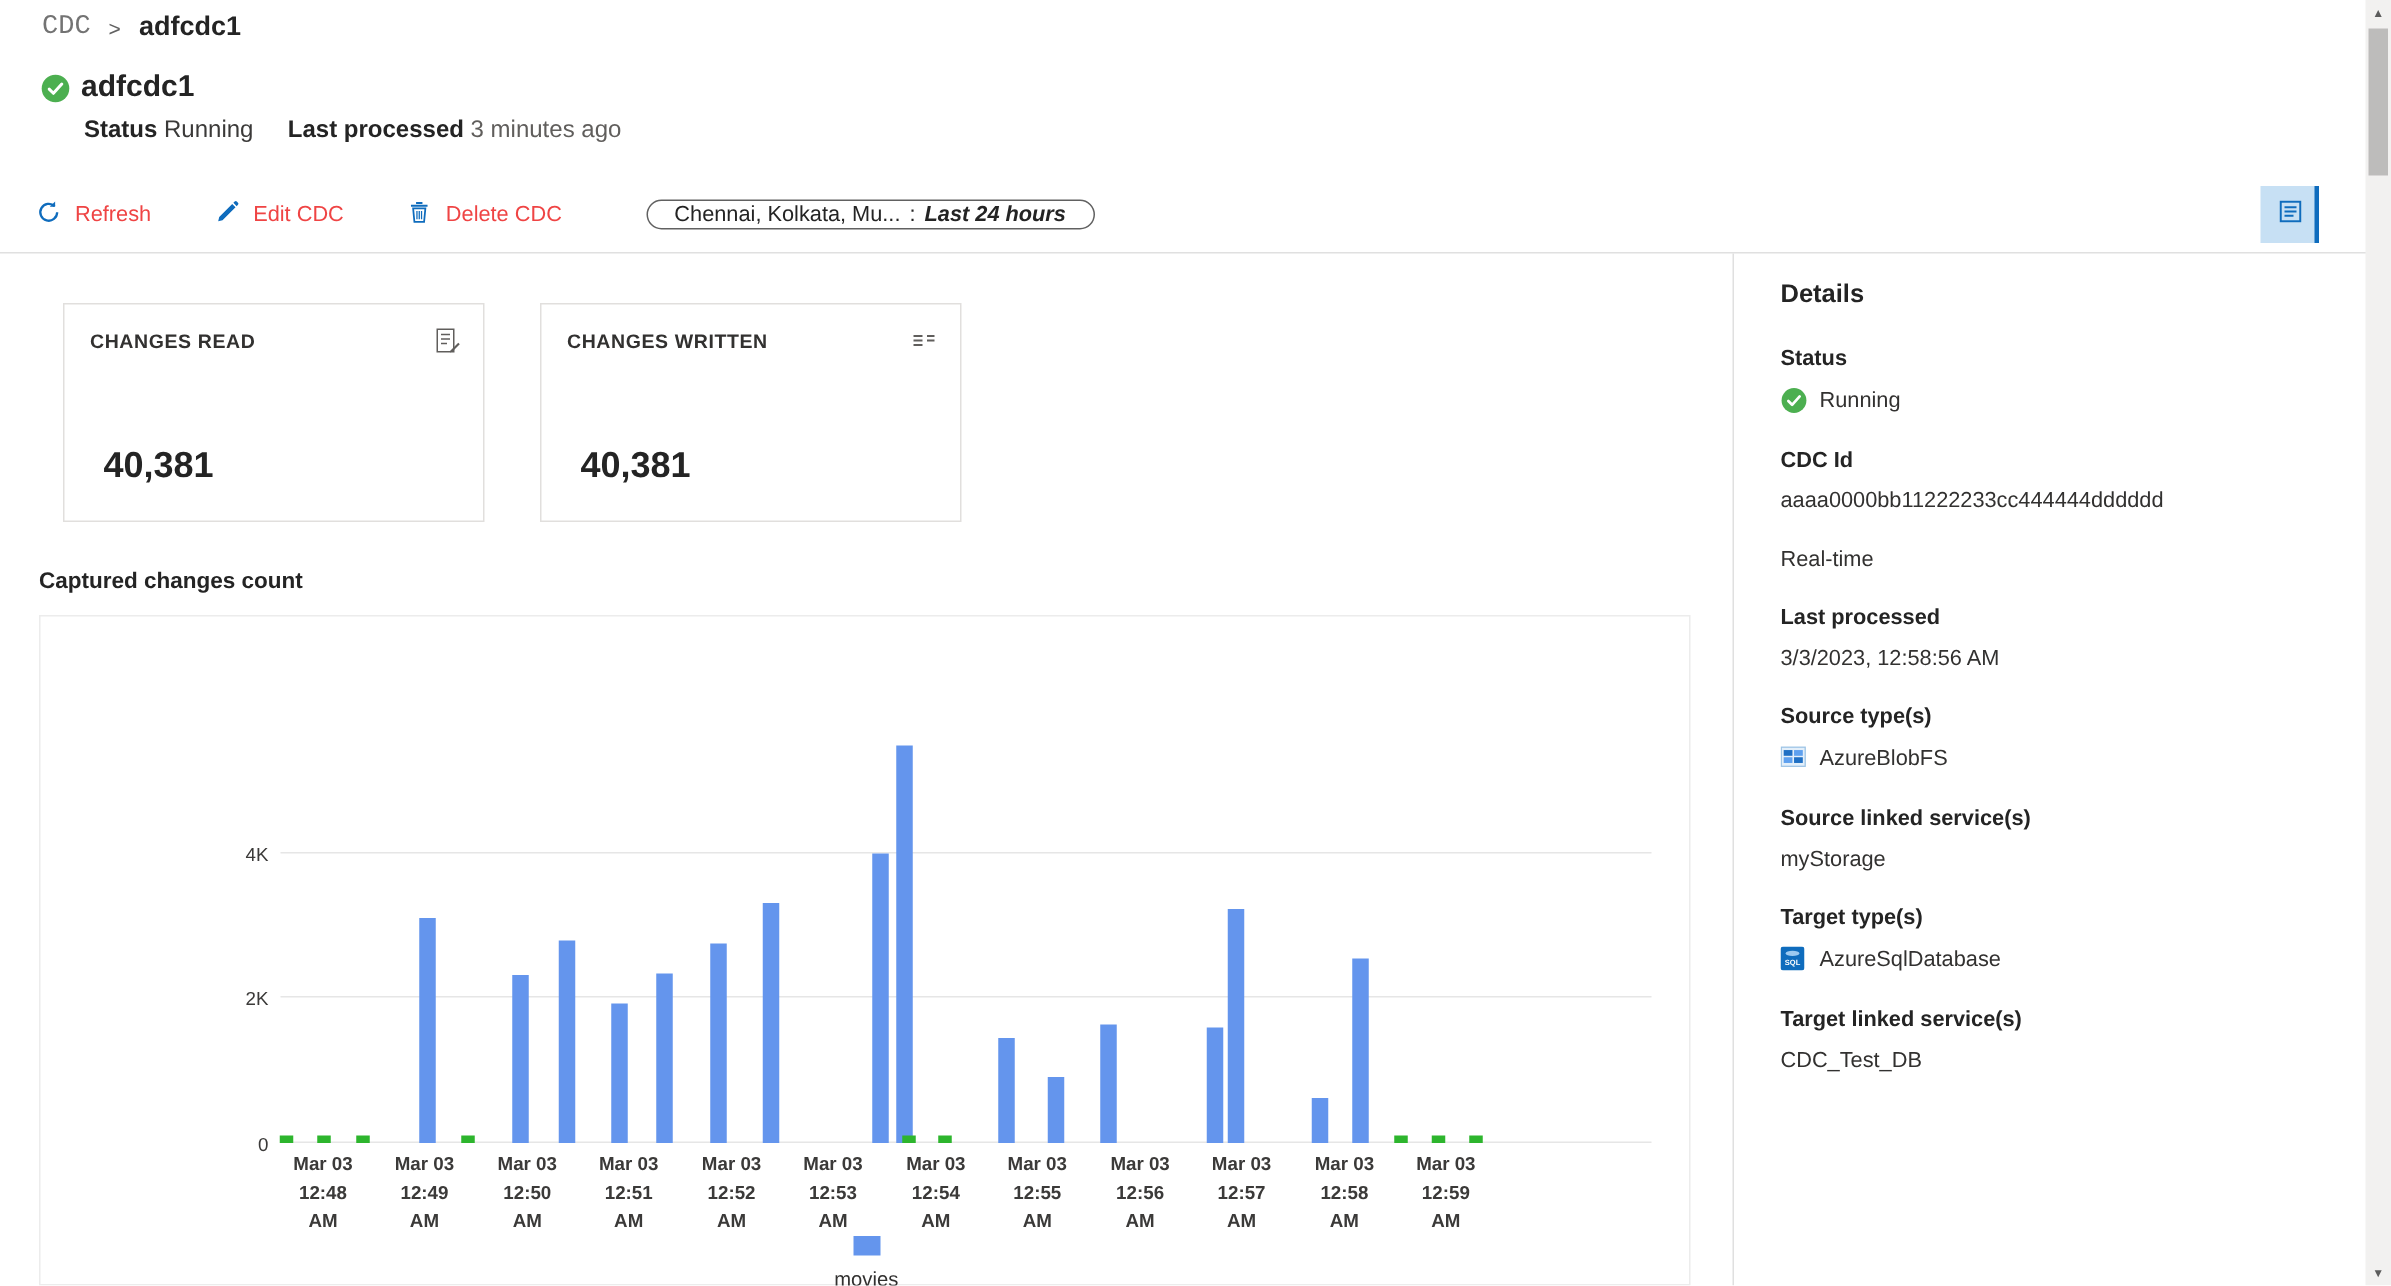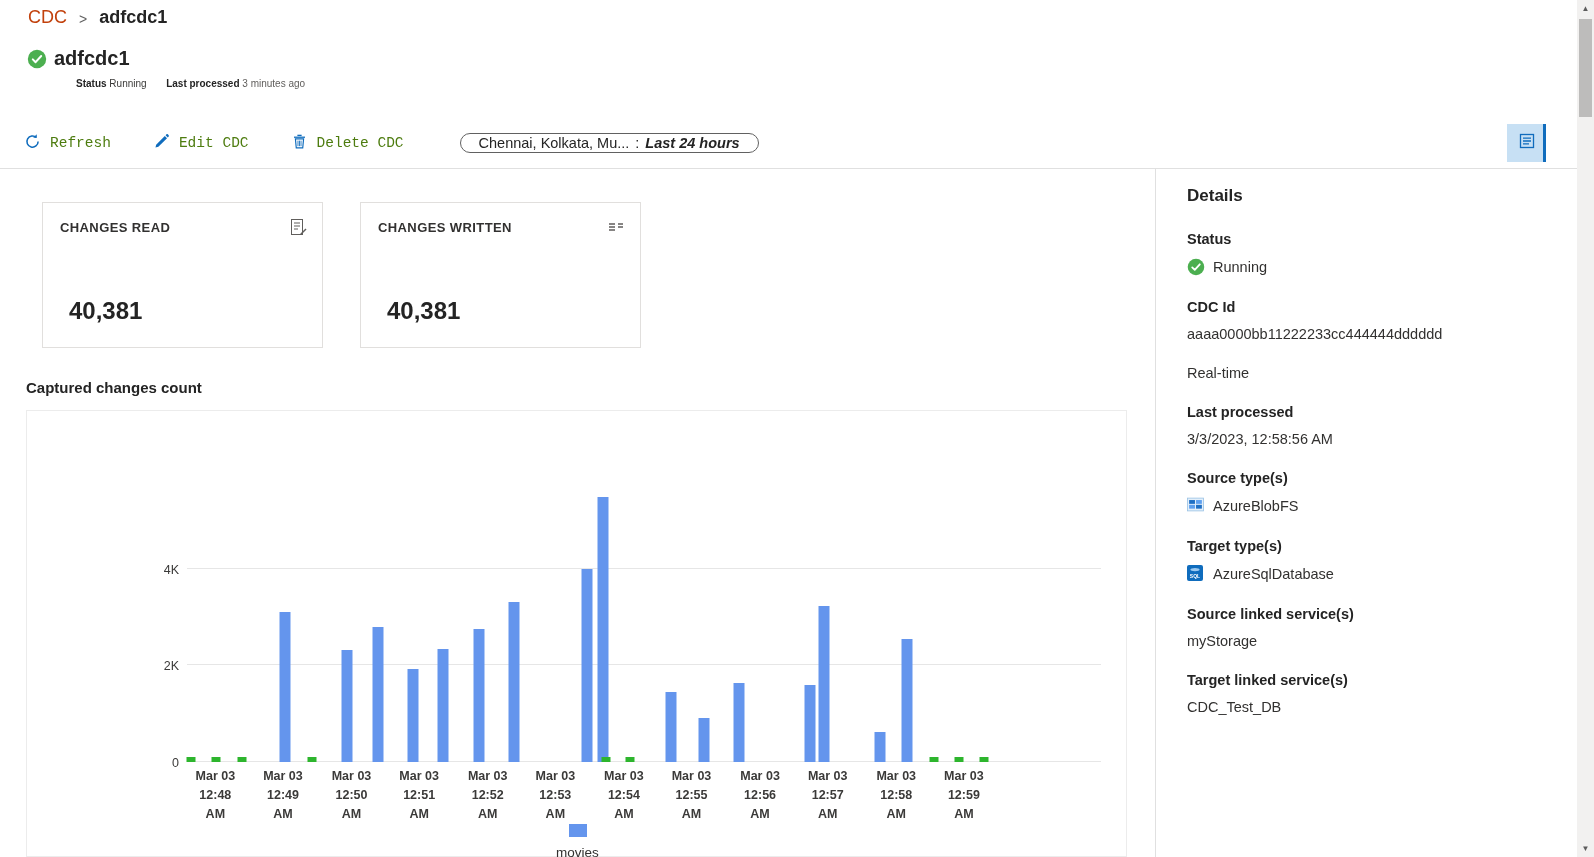--- a/index.html
+++ b/index.html
@@ -2,38 +2,38 @@
 <html><head>
 <meta charset="utf-8">
 <style>
   * { margin:0; padding:0; box-sizing:border-box; }
   html,body { width:1594px; height:857px; overflow:hidden; background:#ffffff;
               font-family:"Liberation Sans", sans-serif; color:#323130; }
   .page { position:relative; width:1594px; height:857px; }
 
   
   .breadcrumb { position:absolute; left:28px; top:7px; display:flex; align-items:center; gap:12px; font-size:18px; }
-  .crumb-root { color:#c2410c; cursor:pointer; }
+  .crumb-root { color:#737373; cursor:pointer;font-family:Liberation Mono, monospace; }
   .crumb-sep { color:#616161; font-size:14px; margin-top:2px; }
   .crumb-current { color:#242424; font-weight:bold; }
 
   
   .title-row { position:absolute; left:27px; top:47px; display:flex; align-items:center; gap:7px; }
   .title-row h1 { font-size:20px; font-weight:bold; color:#242424; }
   .icon20 { width:20px; height:20px; display:inline-flex; }
-  .status-line { position:absolute; left:56px; top:78px; font-size:10px; color:#3b3a39;margin-left:20px; }
+  .status-line { position:absolute; left:56px; top:78px; font-size:16px; color:#3b3a39; }
   .status-line .lbl { font-weight:bold; color:#242424; }
   .status-line .gap { display:inline-block; width:14px; }
   .muted { color:#605e5c; }
 
   
   .toolbar { position:absolute; left:0; top:118px; width:1594px; height:51px;
              border-bottom:1px solid #e0e0e0; display:flex; align-items:center; padding-left:20px; }
-  .tb-btn { display:flex; align-items:center; gap:9px; font-size:14.5px; color:#4d7c0f;
-            cursor:pointer; margin-right:34px; padding:6px 4px;font-family:Liberation Mono, monospace; }
+  .tb-btn { display:flex; align-items:center; gap:9px; font-size:14.5px; color:#ef4444;
+            cursor:pointer; margin-right:34px; padding:6px 4px; }
   .pill { display:flex; align-items:center; gap:6px; border:1px solid #616161; border-radius:16px;
           padding:1px 18px; font-size:14.5px; color:#242424; cursor:pointer; margin-left:18px; }
   .pill b { font-weight:bold;font-style:italic; }
   .pane-toggle { position:absolute; right:48px; top:6px; width:39px; height:38px; background:#c7e0f4;
                  display:flex; align-items:center; justify-content:center; cursor:pointer; }
   .pane-toggle::after { content:""; position:absolute; right:0; top:0; width:3px; height:100%; background:#0f6cbd; }
 
   
   .card { position:absolute; top:202px; width:281px; height:146px; background:#fff; border:1px solid #e1dfdd; }
   .card .card-title { position:absolute; left:17px; top:17px; font-size:13px; font-weight:bold;
@@ -287,39 +287,39 @@
               <rect x="8.5" y="2.8" width="5.5" height="3.6" fill="#5ea0ef"></rect>
               <rect x="2" y="7.3" width="5.5" height="3.6" fill="#5ea0ef"></rect>
               <rect x="8.5" y="7.3" width="5.5" height="3.6" fill="#1f6fc4"></rect>
             </svg>
         </span>
         <span>AzureBlobFS</span>
       </div>
     </div>
 
     <div class="dfield">
+      <div class="dlabel">Source linked service(s)</div>
+      <div class="dvalue">myStorage</div>
+    </div>
+
+    <div class="dfield">
       <div class="dlabel">Target type(s)</div>
       <div class="dvalue">
         <span class="icon16">
           <svg width="16" height="16" viewBox="0 0 16 16">
               <rect width="16" height="16" rx="2" fill="#0f6cbd"></rect>
               <ellipse cx="8" cy="4.6" rx="4.6" ry="1.7" fill="#9cc9f0"></ellipse>
               <text x="8" y="12.6" font-size="5" fill="#ffffff" text-anchor="middle" font-weight="bold">SQL</text>
             </svg>
         </span>
         <span>AzureSqlDatabase</span>
       </div>
     </div>
 
     <div class="dfield">
-      <div class="dlabel">Source linked service(s)</div>
-      <div class="dvalue">myStorage</div>
-    </div>
-
-    <div class="dfield">
       <div class="dlabel">Target linked service(s)</div>
       <div class="dvalue">CDC_Test_DB</div>
     </div>
   </aside>
 
   <div class="scrollbar">
     <div class="sb-arrow" style="top:0;">▲</div>
     <div class="sb-thumb"></div>
     <div class="sb-arrow" style="bottom:0;">▼</div>
   </div>

